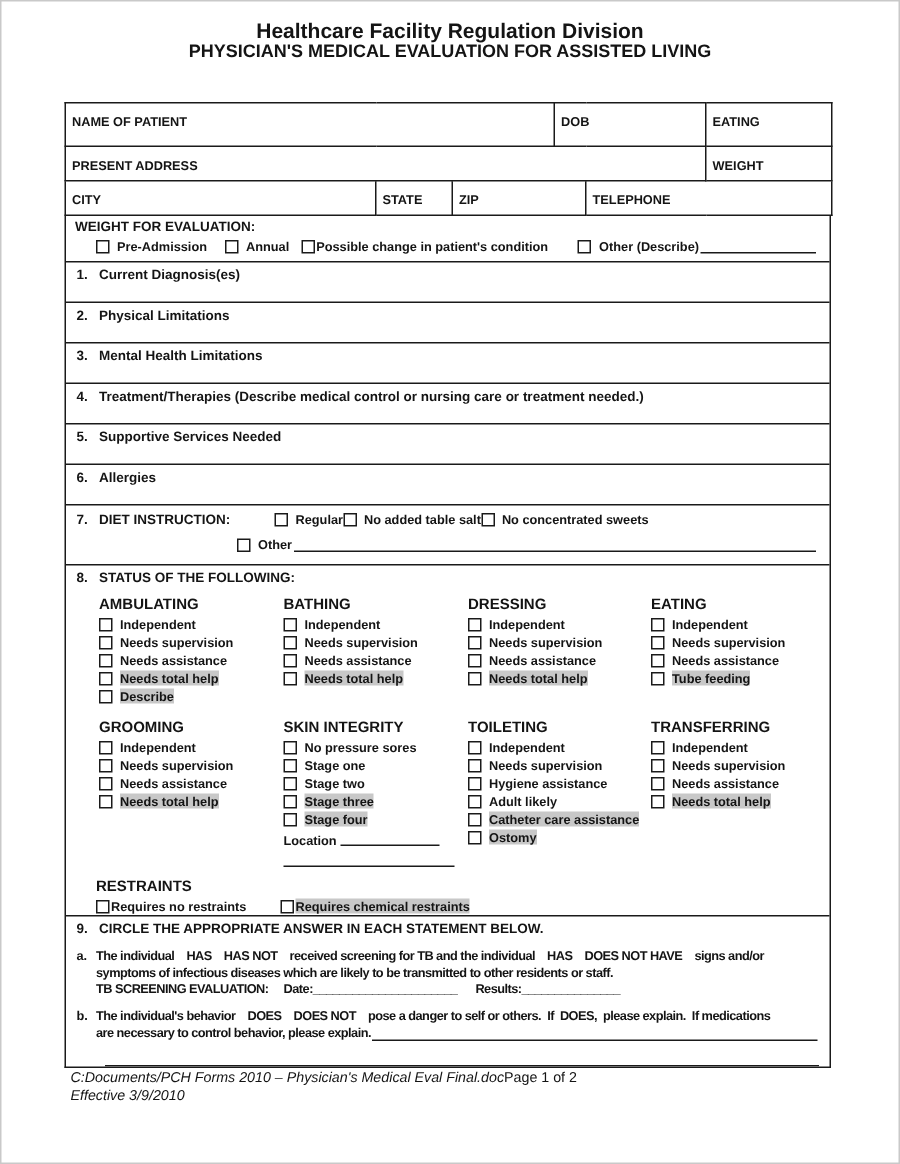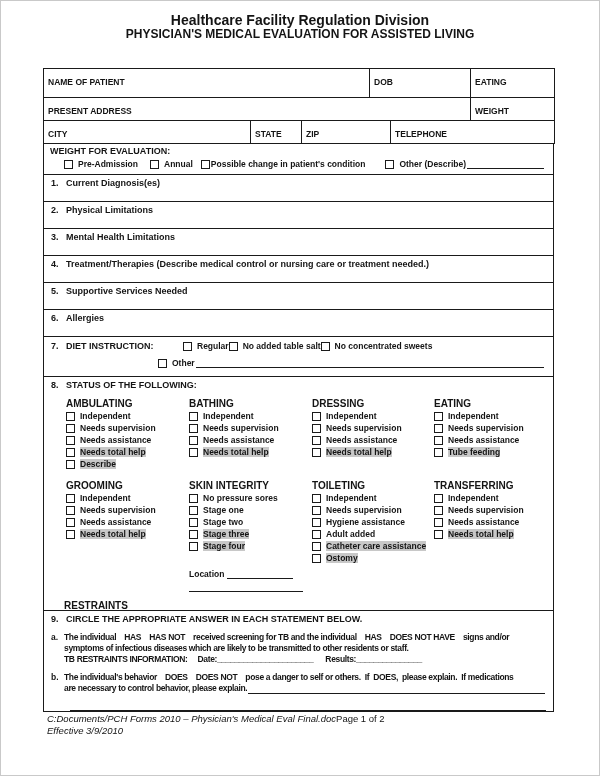--- a/index.html
+++ b/index.html
@@ -41,21 +41,21 @@
   .dline1 .ilabel{width:117px}
   .dline1 .cb + .cb{margin-left:0}
   .dopt2{margin-left:12px}.dopt3{margin-left:12px}
   .dline2{display:flex;align-items:flex-end;margin:6px 6px 0 114px}
   
   .status{height:234px}
   .sgrid{display:grid;grid-template-columns:123px 123px 122px auto;padding-left:22px}
   .g1{margin-top:7px}.g2{margin-top:9px}
   .gtitle{font-size:10px;font-weight:bold;line-height:11px;margin-bottom:2px}
   .grp .cb{margin-bottom:2px}
-  .locline{display:flex;align-items:center;margin-top:18px}
+  .locline{display:flex;align-items:flex-start;margin-top:4px}
   .locline .t{font-weight:bold}
   .loc-ul{width:66px;margin-left:3px}
   .loc-ul2{width:114px;height:10px;border-bottom:1px solid #1a1a1a;margin-top:3px}
   .restr{padding-left:20px;margin-top:8px}
   .rgrid{display:grid;grid-template-columns:123px 172px auto;margin-top:1px}
   .typeline{display:flex;align-items:flex-end;margin:2px 10px 0 14px}
   
   .circle9{height:101px}
   .stmt{display:flex;padding:0 5px 0 7px;margin-top:7px}
   .snum{font-size:8.5px;font-weight:bold;flex:0 0 13px;line-height:11px}
@@ -330,21 +330,21 @@
             <label class="cb">
                 <span class="box"></span>
                 <span class="t">Needs supervision</span>
               </label>
             <label class="cb">
                 <span class="box"></span>
                 <span class="t">Hygiene assistance</span>
               </label>
             <label class="cb">
                 <span class="box"></span>
-                <span class="t">Adult added</span>
+                <span class="t">Adult likely</span>
               </label>
             <label class="cb">
                 <span class="box"></span>
                 <span class="t hl">Catheter care assistance</span>
               </label>
             <label class="cb">
                 <span class="box"></span>
                 <span class="t hl">Ostomy</span>
               </label>
           </div>
@@ -394,21 +394,21 @@
       <div class="row circle9">
         <div class="rowhead">
             <span class="num">9.</span>
             <span class="ilabel">CIRCLE THE APPROPRIATE ANSWER IN EACH STATEMENT BELOW.</span>
           </div>
         <div class="stmt">
           <span class="snum">a.</span>
           <div class="stext">
             <div class="sline">The individual    HAS    HAS NOT    received screening for TB and the individual    HAS    DOES NOT HAVE    signs and/or</div>
             <div class="sline">symptoms of infectious diseases which are likely to be transmitted to other residents or staff.</div>
-            <div class="sline">TB RESTRAINTS INFORMATION:     Date:______________________      Results:_______________</div>
+            <div class="sline">TB SCREENING EVALUATION:     Date:______________________      Results:_______________</div>
           </div>
         </div>
         <div class="stmt">
           <span class="snum">b.</span>
           <div class="stext">
             <div class="sline">The individual's behavior    DOES    DOES NOT    pose a danger to self or others.  If  DOES,  please explain.  If medications</div>
             <div class="sline2flex">
                 <span class="sline">are necessary to control behavior, please explain.</span>
                 <span class="fill"></span>
               </div>

